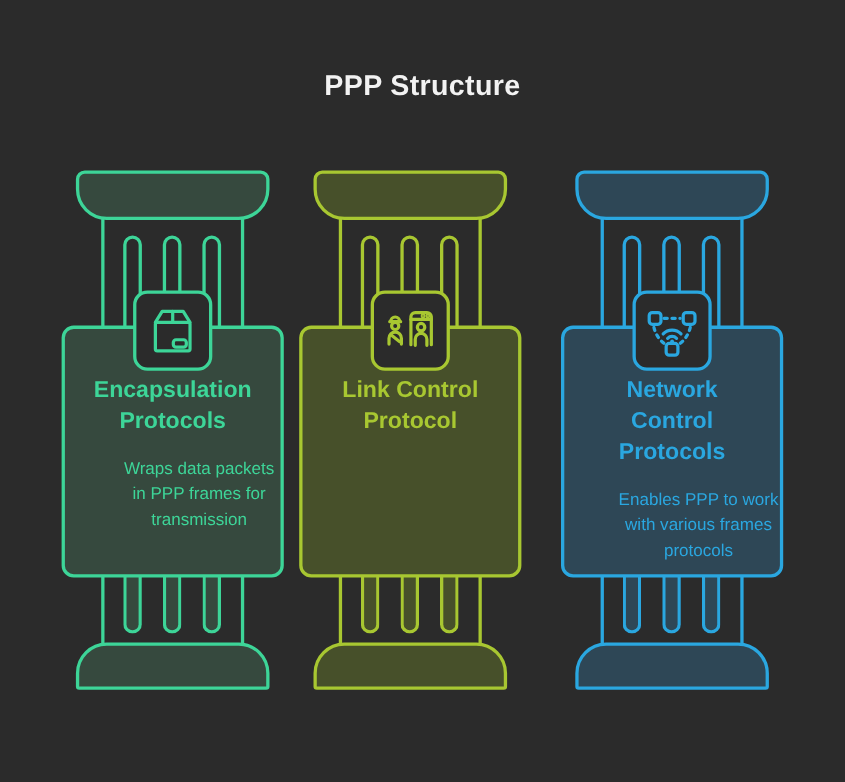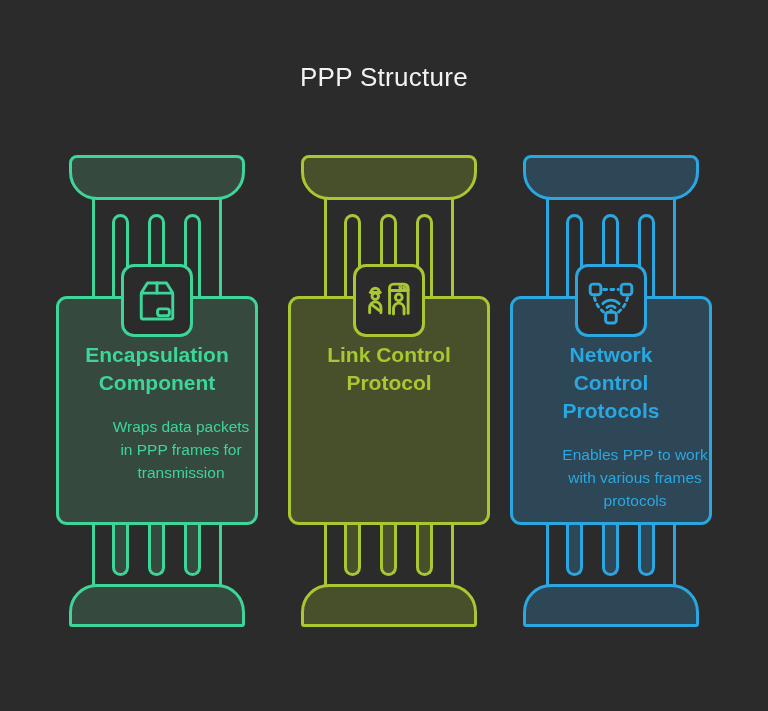--- a/index.html
+++ b/index.html
@@ -13,33 +13,33 @@
   body { background: #2b2b2b; position: relative; }
 
   .page-title {
     position: absolute;
     top: 62px;
     left: 0;
     width: 768px;
     text-align: center;
     font-size: 26px;
     line-height: 30px;
-    font-weight: 400;
+    font-weight: 700;
     letter-spacing: 0.3px;
     color: #f2f2f2;
   }
 
   .column {
     position: absolute;
     top: 150px;
     width: 230px;
     height: 561px;
   }
   .col-1 { left: 42px; }
-  .col-2 { left: 274px; text-decoration: underline; }
+  .col-2 { left: 258px; text-decoration: underline; }
   .col-3 { left: 496px; text-decoration: underline; }
 
   .column * { box-sizing: border-box; }
 
   .capital {
     position: absolute;
     top: 5px; left: 27px;
     width: 176px; height: 45px;
     border: 3px solid var(--accent);
     border-radius: 8px 8px 28px 28px;
@@ -134,21 +134,21 @@
   <div class="shaft"></div>
   <div class="flute flute-top f1"></div>
   <div class="flute flute-top f2"></div>
   <div class="flute flute-top f3"></div>
   <div class="flute flute-bottom f1"></div>
   <div class="flute flute-bottom f2"></div>
   <div class="flute flute-bottom f3"></div>
   <div class="base"></div>
   <div class="card">
     <div class="card-title">Encapsulation
-Component</div>
+Protocols</div>
     <div class="card-desc">Wraps data packets
 in PPP frames for
 transmission</div>
   </div>
   <div class="icon-box">
     <svg viewBox="0 0 48 48" width="54" height="54">
       <path d="M10 17 L15.5 8 H32.5 L38 17"></path>
       <path d="M24 8 V17"></path>
       <rect x="10" y="17" width="28" height="23" rx="1.5"></rect>
       <rect x="24.5" y="31" width="10.5" height="6" rx="2.2"></rect>

